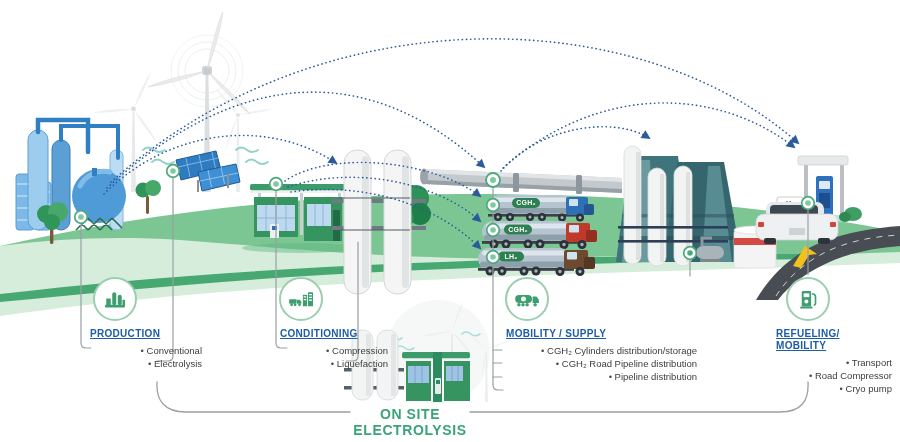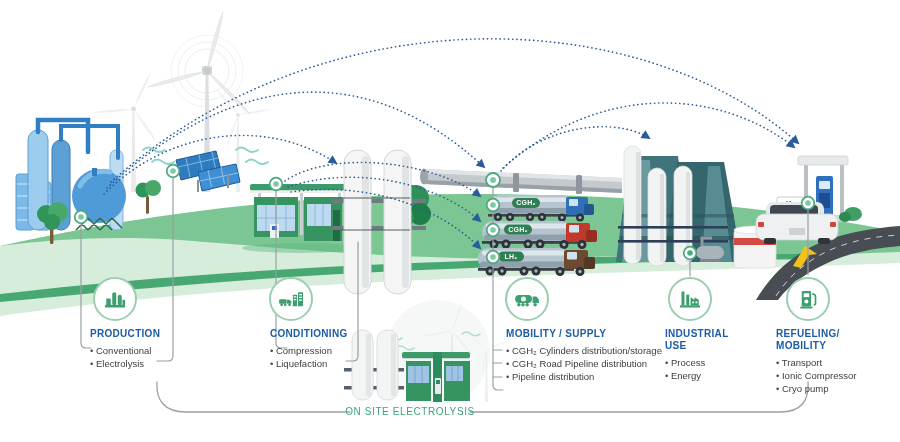--- a/index.html
+++ b/index.html
@@ -9,27 +9,27 @@
   svg text{font-family:"Liberation Sans",sans-serif;}
   .pill-label{font-size:7px;font-weight:bold;fill:#ffffff;text-anchor:middle;letter-spacing:.2px;}
   .car-label{font-size:7px;font-weight:bold;fill:#33383c;text-anchor:middle;}
 
   .section{position:absolute;}
   .badge{width:44px;height:44px;border:2px solid #9bceb1;border-radius:50%;
          background:#fff;display:flex;align-items:center;justify-content:center;box-sizing:border-box;}
   .badge svg{width:30px;height:30px;}
   .sec-title{margin:7px 0 0 4px;font-size:10px;font-weight:bold;color:#1d5ca6;
              letter-spacing:.3px;line-height:12px;}
-  .sec-title span{display:block;}
-  .sec-items{list-style:none;margin:4px 0 0 4px;padding:0;}
+  .sec-title span{display:block;text-decoration:underline;}
+  .sec-items{list-style:none;margin:4px 0 0 4px;padding:0;text-align:right;}
   .sec-items li{font-size:9.5px;color:#3c3c3c;line-height:13px;white-space:nowrap;}
   .sec-items li::before{content:"• ";color:#4a4a4a;}
   .ml7{margin-left:7px}.ml3{margin-left:3px}.ml14{margin-left:14px}
   .onsite{position:absolute;left:335px;top:406px;width:150px;text-align:center;
-          font-size:10px;font-weight:normal;color:#3aa478;letter-spacing:.6px;}
+          font-size:14px;font-weight:bold;color:#3aa478;letter-spacing:.6px;}
 </style>
 </head>
 <body>
 
 <div class="stage">
 
 <svg class="scene" width="900" height="442" viewBox="0 0 900 442">
   <defs>
     <marker id="arrowhead" viewBox="0 0 8 8" refX="6" refY="4" markerWidth="6.5" markerHeight="6.5" orient="auto">
       <path d="M0.5,0.5 L7.5,4 L0.5,7.5 Z" fill="#2b5c99"></path>
@@ -434,21 +434,21 @@
   <h3 class="sec-title">
         <span>PRODUCTION</span>
         <span></span>
       </h3>
   <ul class="sec-items">
     <li>Conventional</li>
     <li>Electrolysis</li>
   </ul>
 </div>
 
-<div class="section" style="left:266px;top:277px;width:112px">
+<div class="section" style="left:276px;top:277px;width:112px">
   <div class="badge ml3">
     <svg viewBox="0 0 24 24" fill="#3f9e70">
       <rect x="2.5" y="12.2" width="6" height="3.6" rx="0.8"></rect>
       <path d="M8.8,12.6 h2.2 l1.3,1.6 v1.6 h-3.5 z"></path>
       <circle cx="4.5" cy="16.6" r="1.1"></circle>
           <circle cx="7.3" cy="16.6" r="1.1"></circle>
           <circle cx="10.8" cy="16.6" r="1.1"></circle>
       <rect x="13.5" y="8.5" width="3.4" height="9.2" rx="0.4"></rect>
       <rect x="17.6" y="6.5" width="4" height="11.2" rx="0.4"></rect>
       <rect x="14.2" y="9.8" width="2" height="1" fill="#fff"></rect>
@@ -484,57 +484,37 @@
         <span>MOBILITY / SUPPLY</span>
         <span></span>
       </h3>
   <ul class="sec-items">
     <li>CGH₂ Cylinders distribution/storage</li>
     <li>CGH₂ Road Pipeline distribution</li>
     <li>Pipeline distribution</li>
   </ul>
 </div>
 
-<div class="section" style="left:661px;top:277px;width:92px">
-  <div class="badge ml7">
-    <svg viewBox="0 0 24 24" fill="#3f9e70">
-      <rect x="4" y="17" width="16" height="1.8" rx="0.5"></rect>
-      <rect x="5.2" y="6" width="2.4" height="11"></rect>
-      <rect x="9" y="8.5" width="2.4" height="8.5"></rect>
-      <path d="M12.5,17 v-6.5 l3.2,2 v-2 l3.3,2 v4.5 z"></path>
-      <rect x="13.8" y="14" width="1.4" height="1.4" fill="#fff"></rect>
-      <rect x="16.4" y="14" width="1.4" height="1.4" fill="#fff"></rect>
-    </svg>
-  </div>
-  <h3 class="sec-title">
-        <span>INDUSTRIAL</span>
-        <span>USE</span>
-      </h3>
-  <ul class="sec-items">
-    <li>Process</li>
-    <li>Energy</li>
-  </ul>
-</div>
 
 <div class="section" style="left:772px;top:277px;width:120px">
   <div class="badge ml14">
     <svg viewBox="0 0 24 24" fill="#3f9e70">
       <rect x="7" y="5.5" width="7.5" height="12.5" rx="1"></rect>
       <rect x="8.5" y="7.5" width="4.5" height="3" fill="#fff"></rect>
       <circle cx="10.7" cy="14" r="1.6" fill="#fff"></circle>
       <path d="M15.2,8 h1 q1.8,0.4 1.8,2.2 v5 q0,1.6 -1.4,1.6" fill="none" stroke="#3f9e70" stroke-width="1.3"></path>
       <rect x="5.8" y="18" width="9.8" height="1.6" rx="0.5"></rect>
     </svg>
   </div>
   <h3 class="sec-title">
         <span>REFUELING/</span>
         <span>MOBILITY</span>
       </h3>
   <ul class="sec-items">
     <li>Transport</li>
-    <li>Ionic Compressor</li>
+    <li>Road Compressor</li>
     <li>Cryo pump</li>
   </ul>
 </div>
 
 <div class="onsite">ON SITE ELECTROLYSIS</div>
 
 </div>
 
 </body></html>

